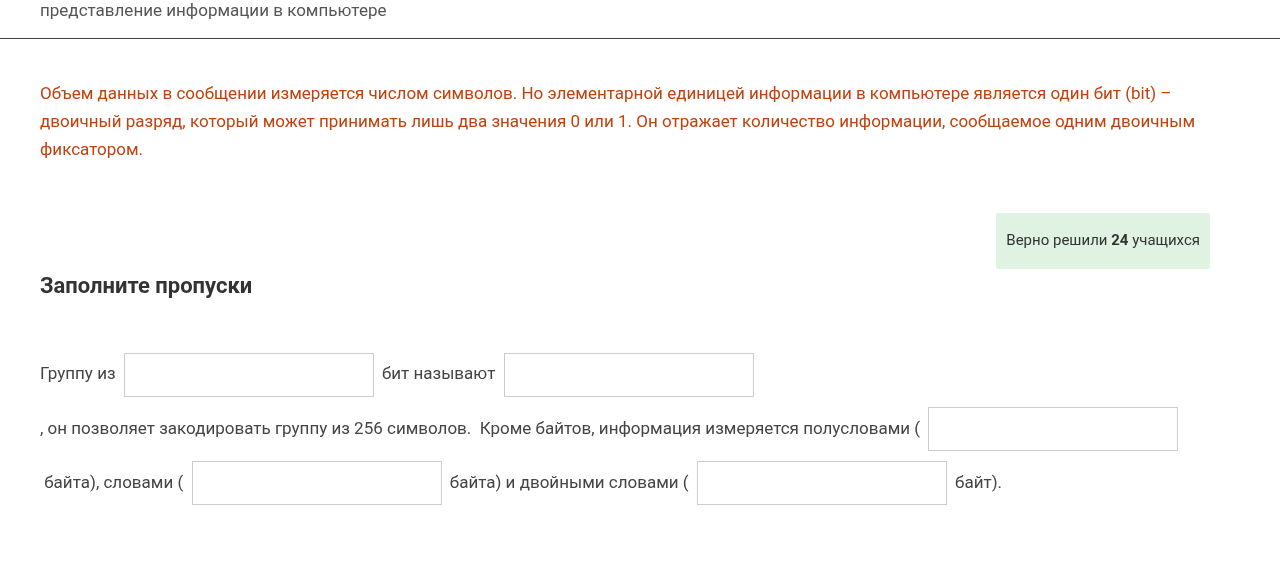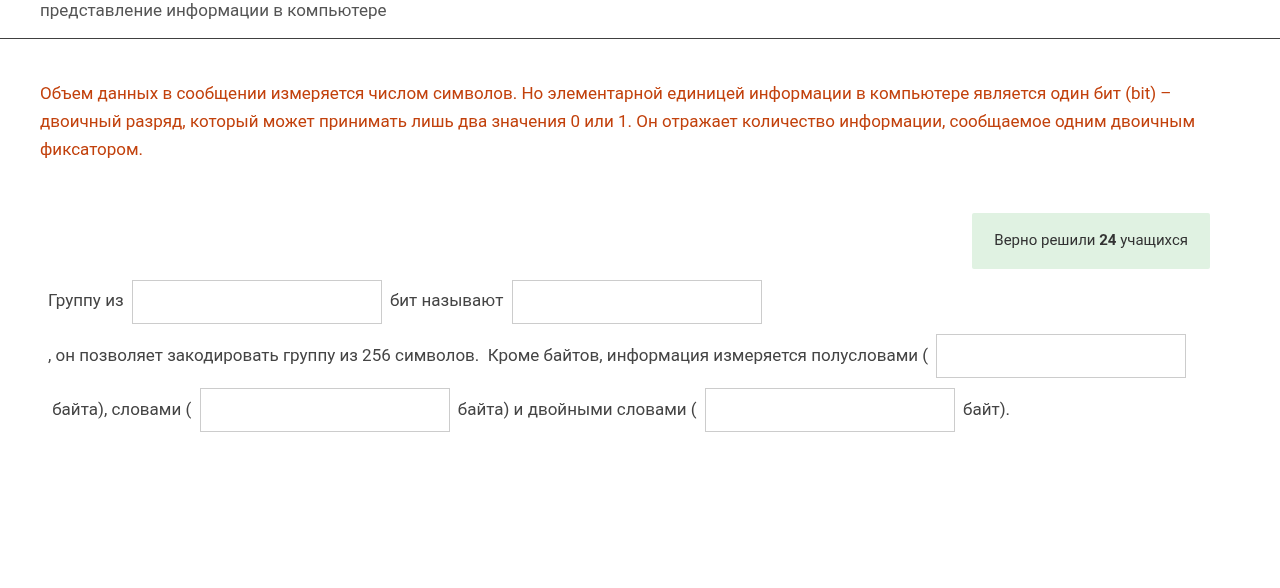--- a/index.html
+++ b/index.html
@@ -31,40 +31,39 @@
       margin-bottom: 110px;
     }
     .task-area {
       position: relative;
     }
     .stats-box {
       position: absolute;
       right: 30px;
       top: -60px;
       background: #e0f2e2;
-      padding: 15px 22px;
+      padding: 15px 10px;
       border-radius: 2px;
       font-size: 15px;
       color: #333;
       line-height: 1.7;
     }
     .stats-box strong {
       font-weight: 700;
     }
     .task-title {
       font-size: 22px;
       font-weight: 700;
       color: #333;
       margin-bottom: 48px;
     }
     .fill-text {
       font-size: 17px;
       color: #444;
       line-height: 3.2;
-      margin-left: 8px;
     }
     .fill-text .text-segment {
       white-space: pre;
     }
     .blank-input {
       display: inline-block;
       vertical-align: middle;
       border: 1px solid #ccc;
       background: #fff;
       height: 44px;
@@ -88,18 +87,19 @@
 <div class="content-section">
   <p class="intro-paragraph">Объем данных в сообщении измеряется числом символов. Но элементарной единицей информации в компьютере является один бит (bit) – двоичный разряд, который может принимать лишь два значения 0 или 1. Он отражает количество информации, сообщаемое одним двоичным фиксатором.</p>
 
   <div class="task-area">
     <div class="stats-box">
       <div>
         <span>Верно решили </span><strong>24</strong><span> учащихся</span>
       </div>
     </div>
 
+    <h2 class="task-title">Заполните пропуски</h2>
 
     <div class="fill-text">
       <span class="text-segment">Группу из </span><input type="text" class="blank-input narrow" value="" style=""><span class="text-segment"> бит называют </span><input type="text" class="blank-input narrow" value="" style=""><span class="text-segment">, он позволяет закодировать группу из 256 символов.  Кроме байтов, информация измеряется полусловами ( </span><input type="text" class="blank-input narrow" value="" style=""><span class="text-segment"> байта), словами ( </span><input type="text" class="blank-input narrow" value="" style=""><span class="text-segment"> байта) и двойными словами ( </span><input type="text" class="blank-input narrow" value="" style=""><span class="text-segment"> байт).</span>
     </div>
   </div>
 </div>
 
 </body></html>

